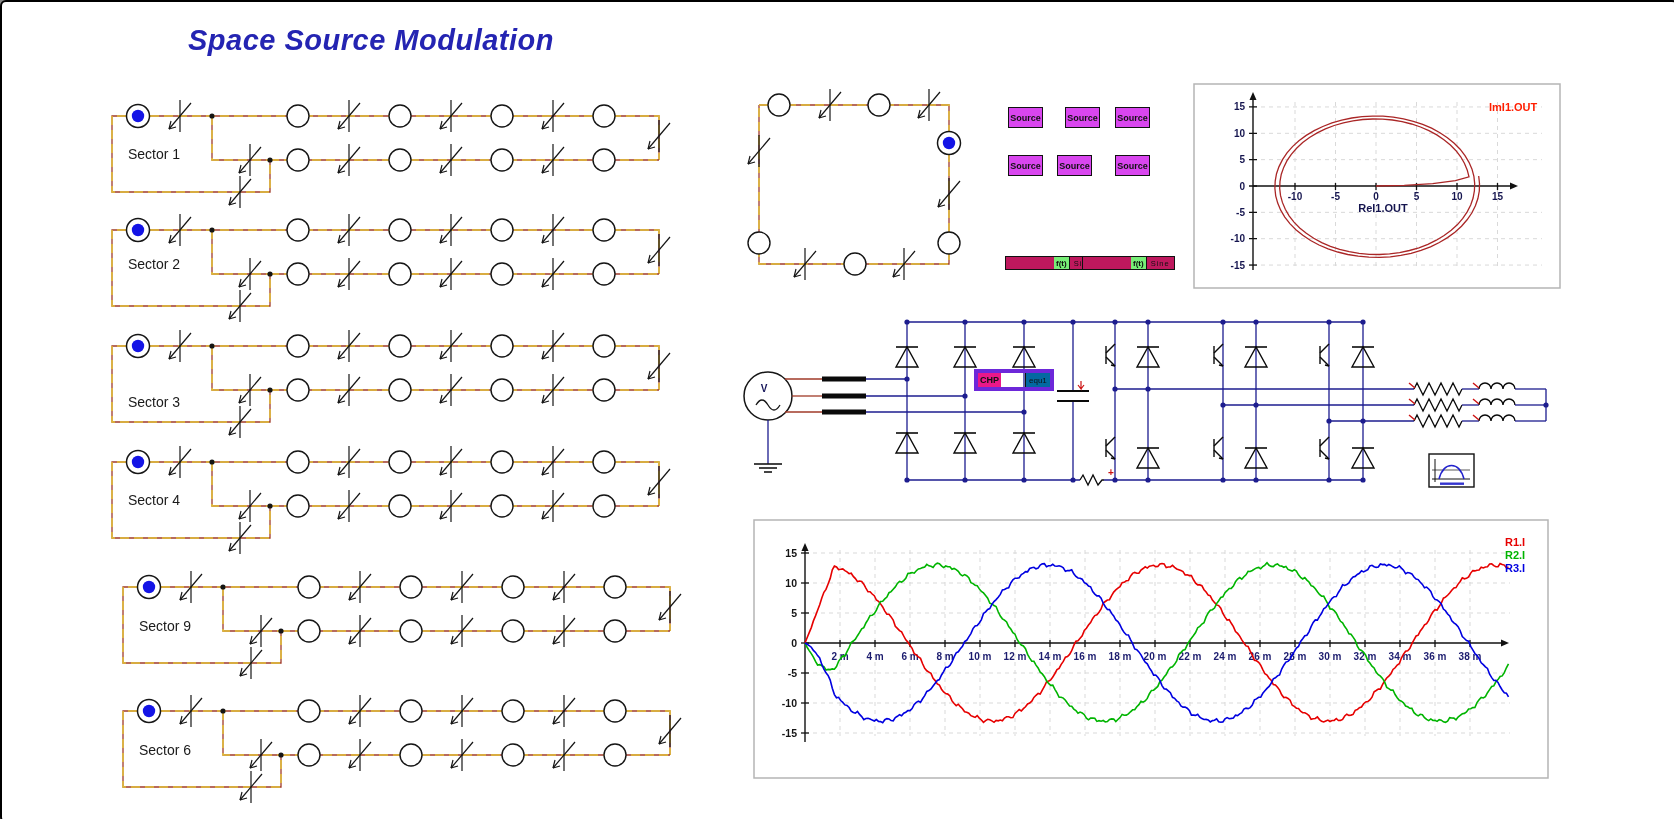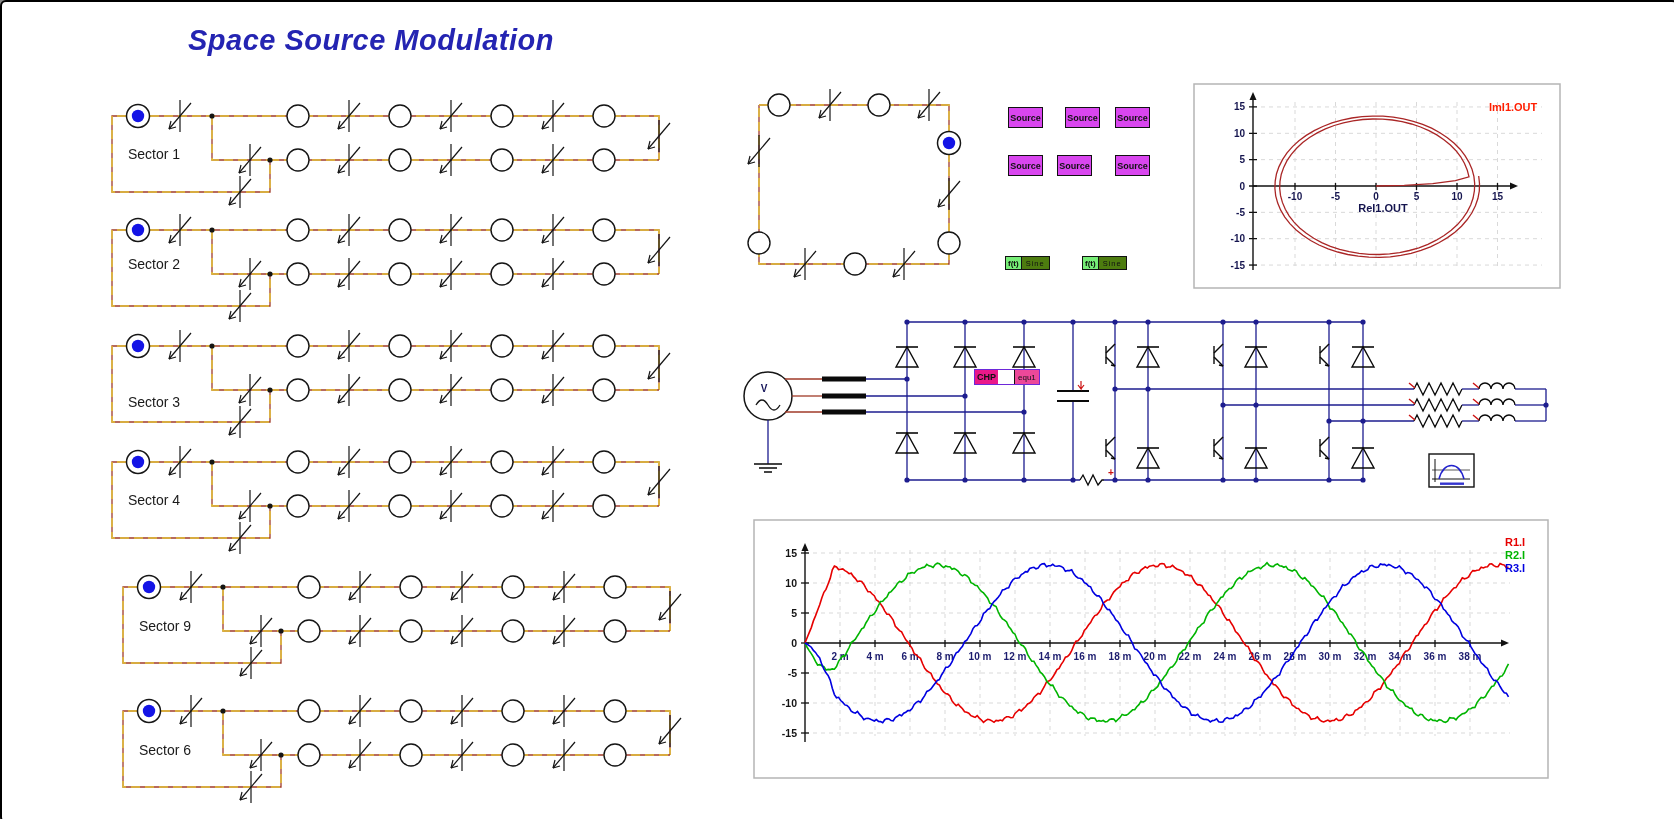--- a/index.html
+++ b/index.html
@@ -5,29 +5,29 @@
   html,body{margin:0;padding:0;background:#888;}
   #root{position:relative;width:1674px;height:819px;background:#ffffff;border:2px solid #000;
         border-radius:6px;overflow:hidden;font-family:"Liberation Sans",sans-serif;}
   #cv{position:absolute;left:0;top:0;}
   .abs{position:absolute;}
   #title{left:186px;top:22px;font-size:29px;font-weight:bold;font-style:italic;color:#2424b2;
          letter-spacing:0.5px;white-space:nowrap;}
   .sector-label{font-size:14px;color:#1a1a1a;white-space:nowrap;}
   .source{width:33px;height:19px;background:#d946ef;border:1px solid #111;color:#111;
           font-size:9px;font-weight:bold;display:flex;align-items:center;justify-content:center;}
-  .fnblk{display:flex;height:12px;border:1px solid #111;background:#4d7c0f;}
+  .fnblk{display:flex;height:12px;border:1px solid #111;background:#be185d;padding-left:48px;}
   .fnblk .ft{background:#77ee77;border-right:1px solid #111;font-size:8px;padding:0 2px;
              display:flex;align-items:center;color:#0a0a0a;font-weight:bold;}
   .fnblk .fv{font-size:7.5px;display:flex;align-items:center;padding:0 4px;color:#111;letter-spacing:1px;}
-  .chpblk{display:flex;height:14px;border:1px solid #6d28d9;}
+  .chpblk{display:flex;height:14px;border:4px solid #6d28d9;gap:24px;}
   .chpblk .chp{background:#ea1889;color:#111;font-size:9px;font-weight:bold;padding:0 2px;
                display:flex;align-items:center;}
-  .chpblk .equ{background:#ec4899;border-left:1px solid #111;font-size:8px;padding:0 3px;
-               display:flex;align-items:center;color:#111;margin-left:16px;}
+  .chpblk .equ{background:#0369a1;border-left:1px solid #111;font-size:8px;padding:0 3px;
+               display:flex;align-items:center;color:#111;}
   .legend{font-size:11px;font-weight:bold;white-space:nowrap;}
 </style>
 </head>
 <body>
 
 <div id="root">
   <svg id="cv" width="1674" height="819">
       <g>
         <g transform="translate(108,88)">
           <path d="M16,26 L2,26 L2,102 L160,102 L160,70" fill="none" stroke="#a03a28" stroke-width="1.3"></path>

